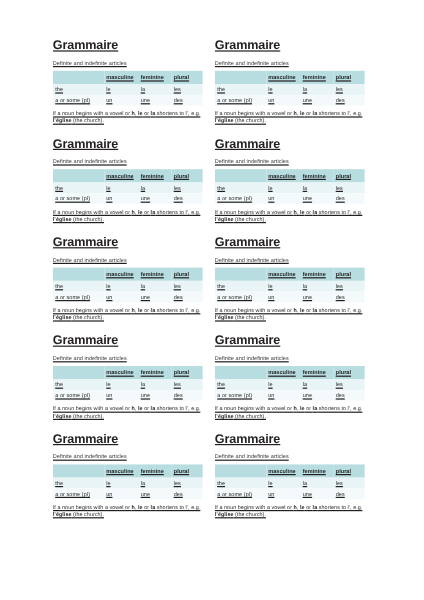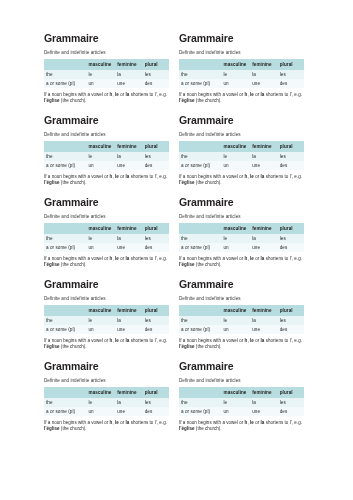--- a/index.html
+++ b/index.html
@@ -27,20 +27,21 @@
     display: flex;
     flex-direction: row;
     gap: 10px;
     align-items: flex-start;
   }
   .column {
     width: 125px;
     flex: 0 0 125px;
     display: flex;
     flex-direction: column;
+    text-decoration: underline;
   }
   .block {
     height: 82px;
     box-sizing: border-box;
     overflow: hidden;
   }
   .block-title {
     font-size: 10.5px;
     font-weight: bold;
     line-height: 1.05;

